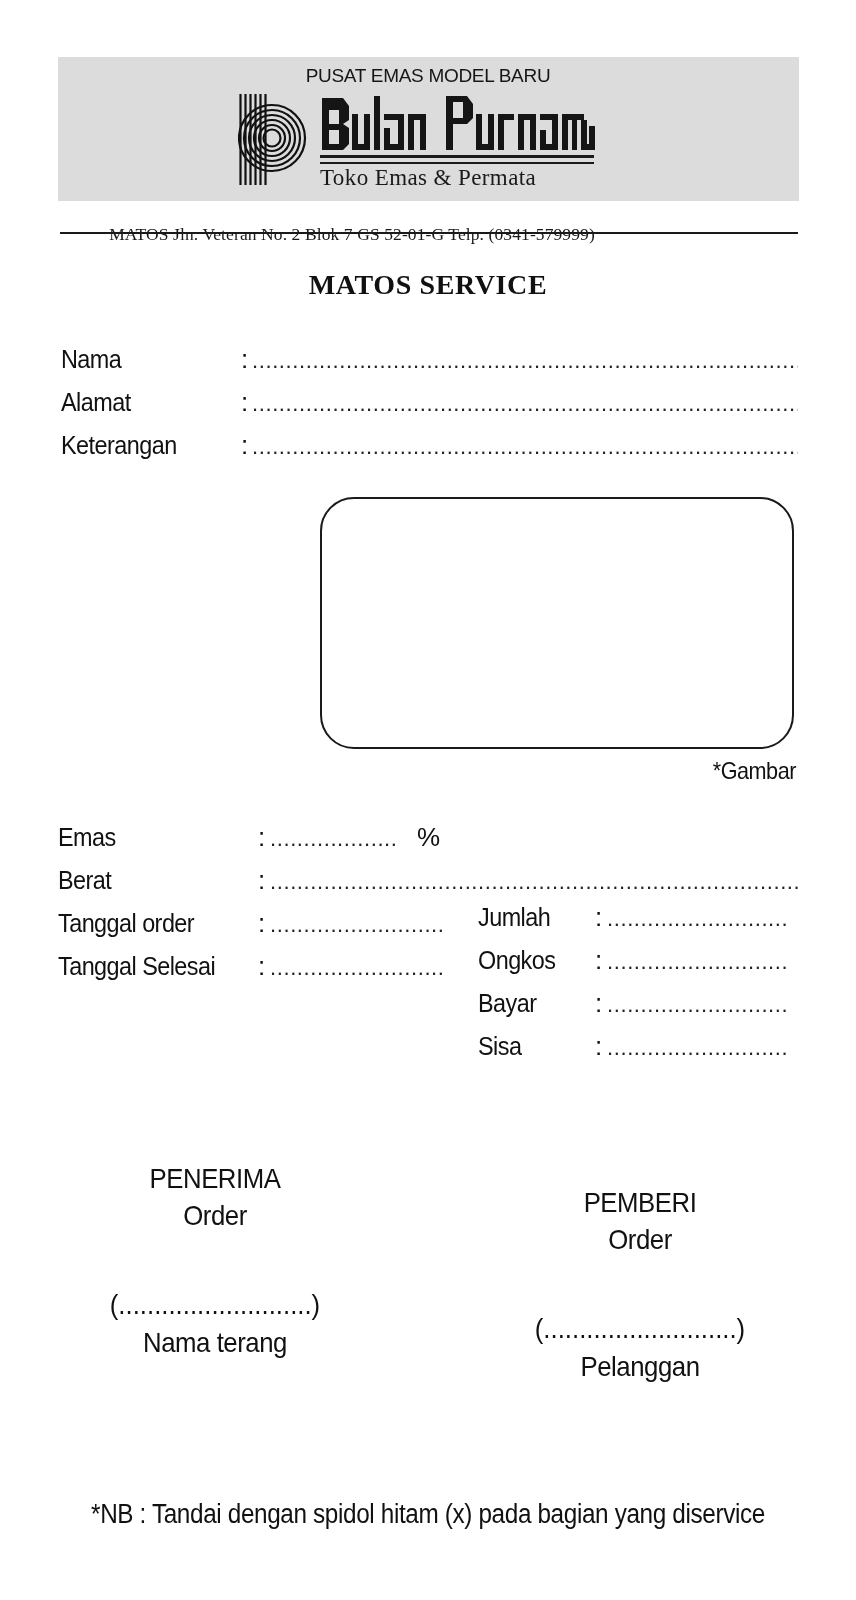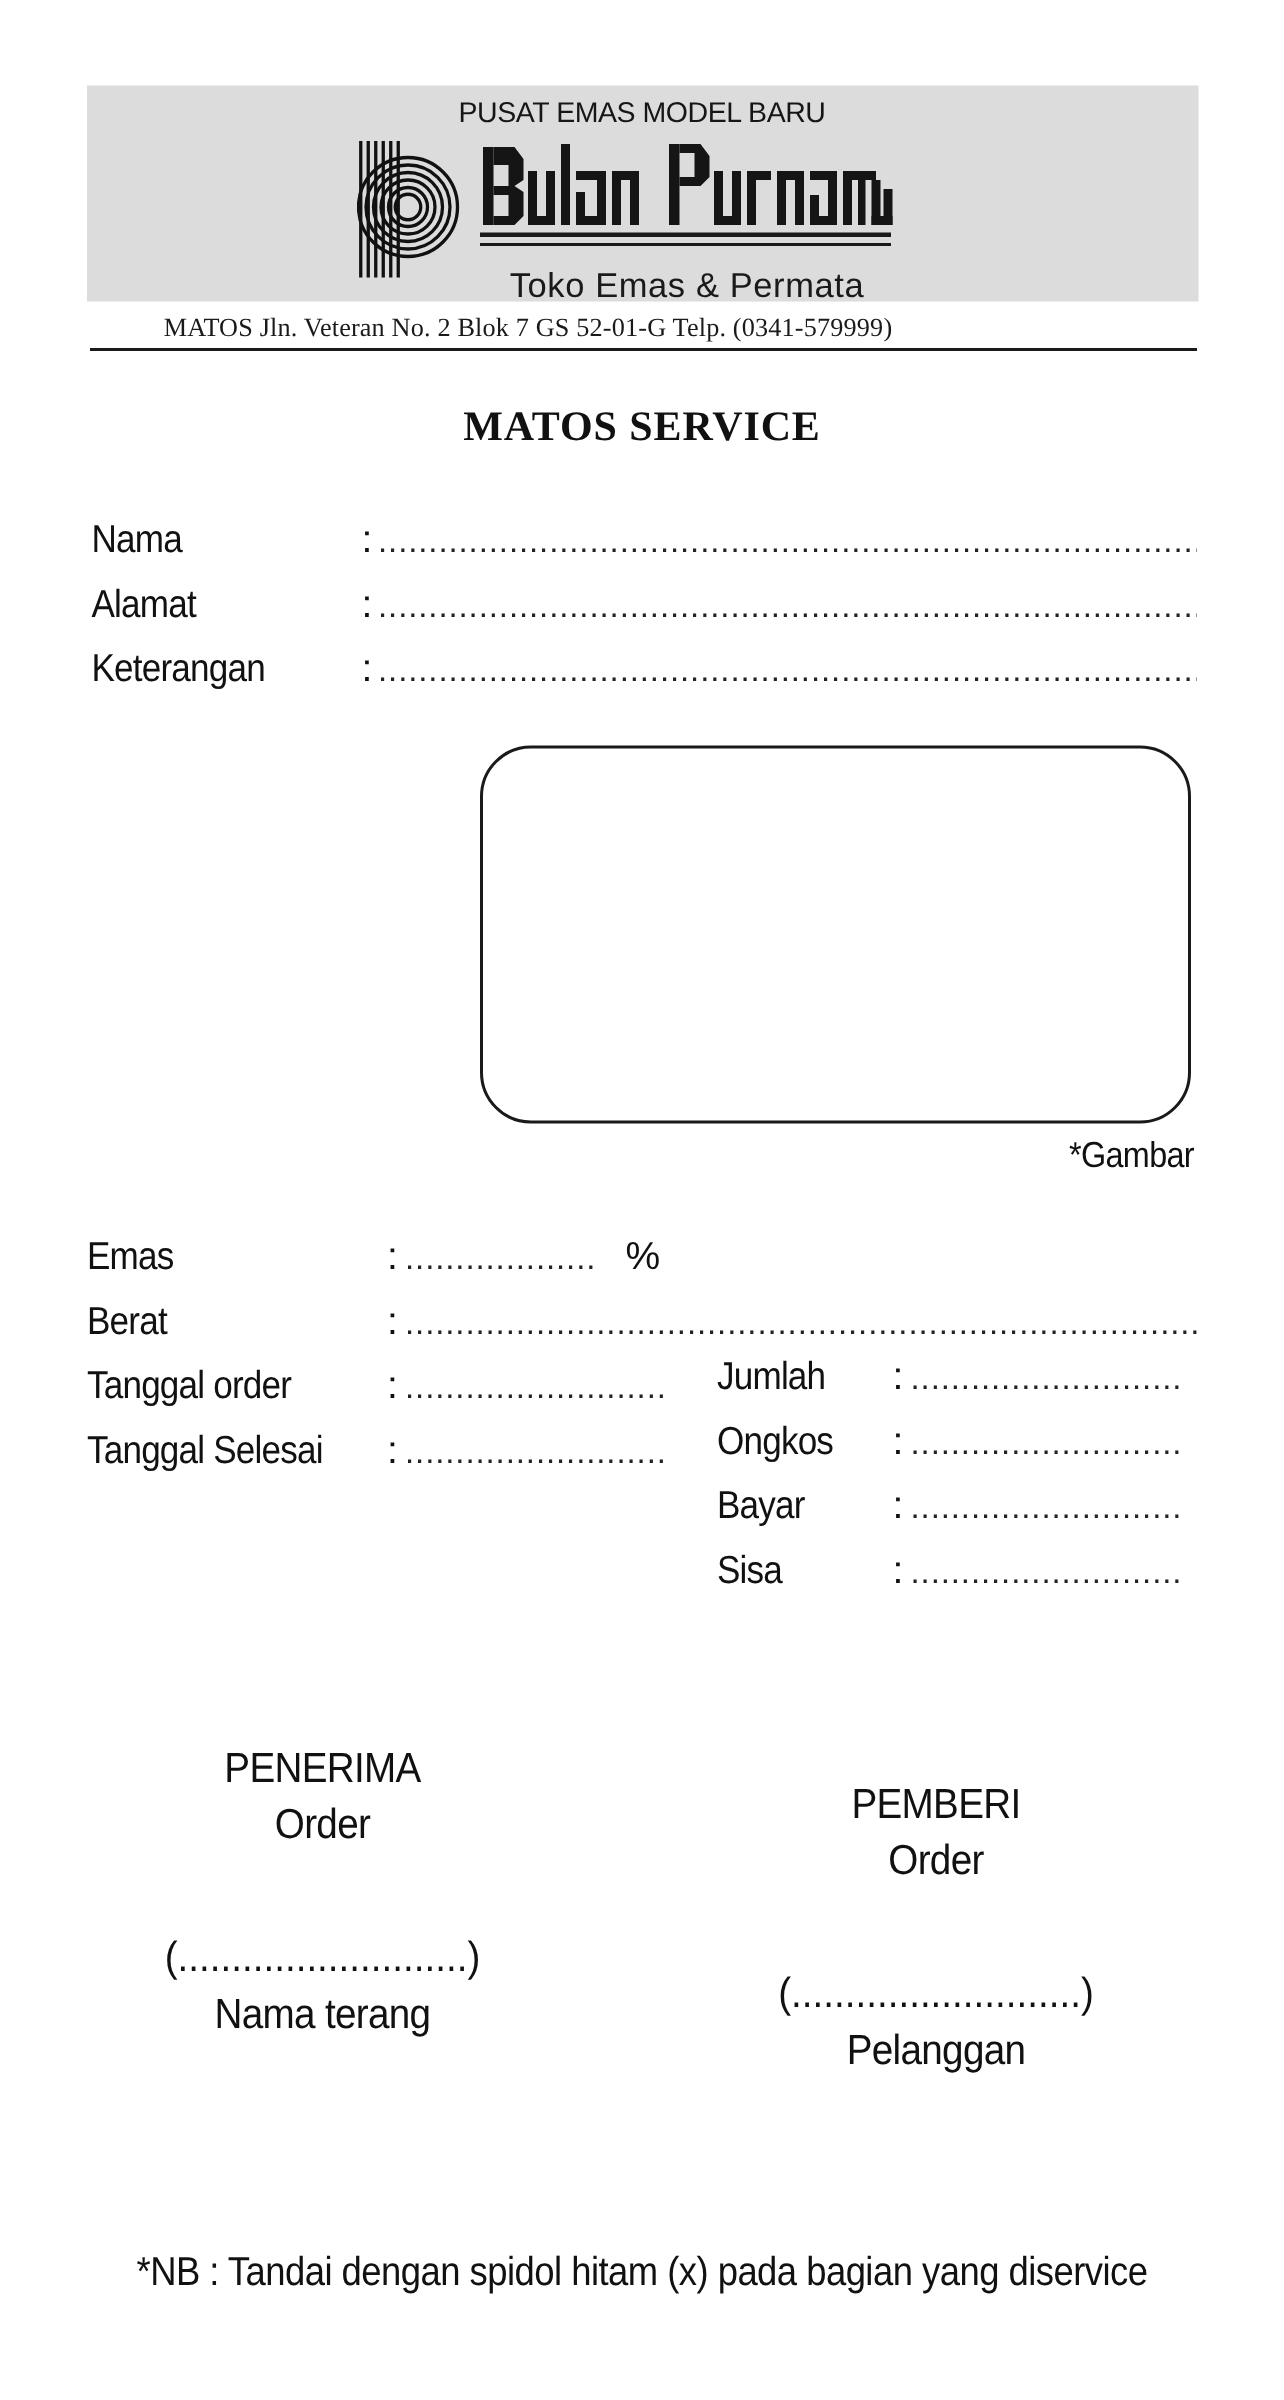--- a/index.html
+++ b/index.html
@@ -8,22 +8,22 @@
 
     .abs { position: absolute; }
 
     
     .header-box { left: 58px; top: 57px; width: 741px; height: 144px; background: #dcdcdc; }
     .header-title { left: 0; width: 856px; top: 62px; text-align: center; font-family: "Liberation Sans", sans-serif; font-size: 19px; letter-spacing: -0.3px; color: #161616; line-height: 28px; }
     .logo-mark { left: 238px; top: 92px; width: 72px; height: 95px; }
     .brand-name { left: 320px; top: 90px; width: 276px; height: 62px; }
     .brand-rule1 { left: 320px; top: 155px; width: 274px; height: 3px; background: #1a1a1a; }
     .brand-rule2 { left: 320px; top: 162px; width: 274px; height: 2px; background: #1a1a1a; }
-    .brand-tagline { left: 320px; top: 176px; width: 276px; font-family: Liberation Sans, sans-serif; font-size: 23px; text-align: center; color: #1a1a1a; letter-spacing: 0.4px; line-height: 28px; }
-    .address { left: 0; width: 704px; top: 207px; text-align: center; font-family: "Liberation Serif", serif; font-size: 17.5px; color: #1a1a1a; letter-spacing: 0.1px; line-height: 22px; }
+    .brand-tagline { left: 320px; top: 164px; width: 276px; font-family: Liberation Serif, serif; font-size: 23px; text-align: left; color: #1a1a1a; letter-spacing: 0.4px; line-height: 28px; }
+    .address { left: 0; width: 704px; top: 223px; text-align: center; font-family: "Liberation Serif", serif; font-size: 17.5px; color: #1a1a1a; letter-spacing: 0.1px; line-height: 22px; }
     .header-rule { left: 60px; top: 232px; width: 738px; height: 2px; background: #1a1a1a; }
 
     
     .doc-title { left: 0; width: 856px; top: 268px; text-align: center; font-family: "Liberation Serif", serif; font-weight: bold; font-size: 28px; letter-spacing: 0.6px; line-height: 34px; }
 
     
     .field-label { font-size: 26px; line-height: 30px; letter-spacing: -0.6px; transform: scaleX(0.9); transform-origin: left center; white-space: nowrap; }
     .field-colon { font-size: 26px; line-height: 30px; }
     .dots { height: 30px; overflow: hidden; white-space: nowrap; font-size: 22px; line-height: 34px; letter-spacing: 0.6px; color: #222; }
     .pct { font-size: 26px; line-height: 30px; }
@@ -180,20 +180,20 @@
 <span class="abs field-colon" style="left:595px; top:1031px;">:</span>
 <div class="abs dots" style="left:607px; top:1031px; width:194px;">...........................</div>
 
 <div class="abs sig-col" style="left:65px; top:1160px;">
   <div class="sig-line">PENERIMA</div>
   <div class="sig-line">Order</div>
   <div class="sig-dots" style="margin-top:54px;">(...........................)</div>
   <div class="sig-line" style="margin-top:2px;">Nama terang</div>
 </div>
 
-<div class="abs sig-col" style="left:474px; top:1184px;">
+<div class="abs sig-col" style="left:490px; top:1184px;">
   <div class="sig-line">PEMBERI</div>
   <div class="sig-line">Order</div>
   <div class="sig-dots" style="margin-top:54px;">(...........................)</div>
   <div class="sig-line" style="margin-top:2px;">Pelanggan</div>
 </div>
 
 <div class="abs footnote">*NB : Tandai dengan spidol hitam (x) pada bagian yang diservice</div>
 
 </body></html>

